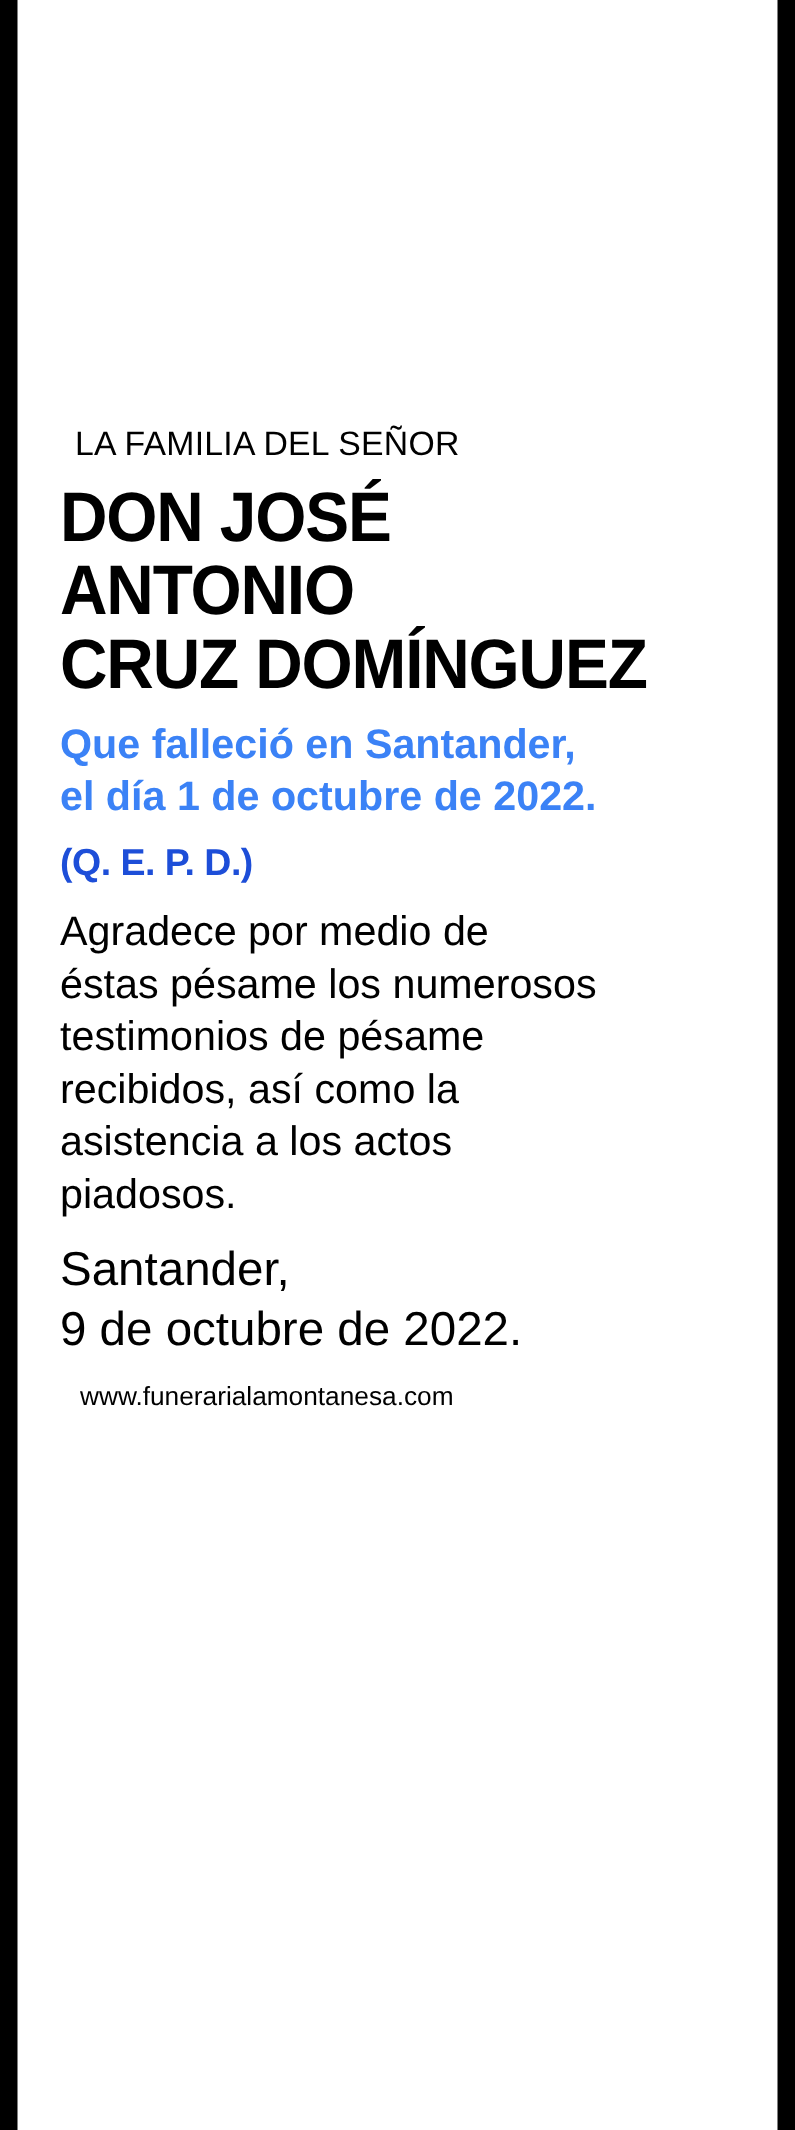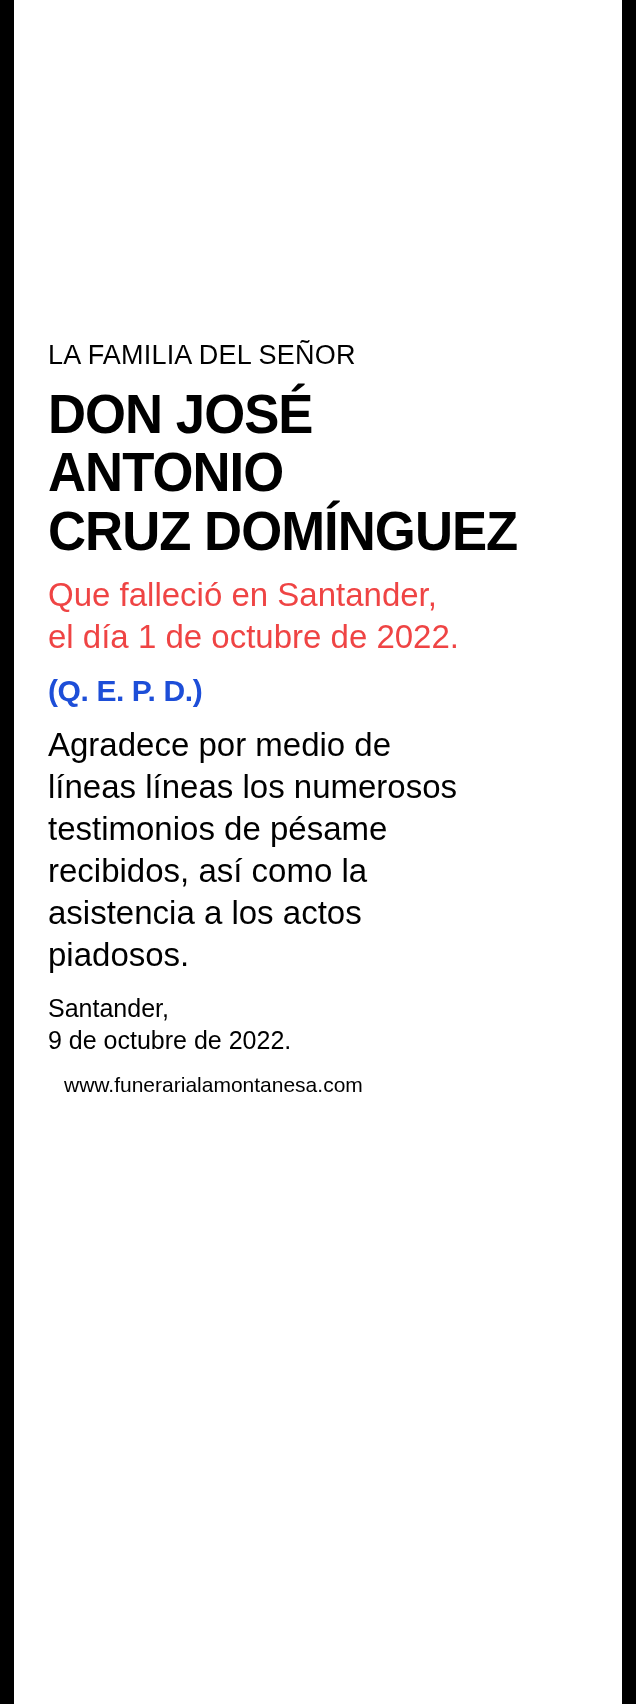--- a/index.html
+++ b/index.html
@@ -37,45 +37,45 @@
     top: 340px;
     width: 500px;
   }
 
   .kicker {
     font-family: "Liberation Sans", sans-serif;
     font-size: 27px;
     letter-spacing: 0.2px;
     color: #000000;
     line-height: 1.15;
-    margin: 0 0 14px 0;
+    margin: 0 0 14px 12px;
     font-weight: 400;
   }
 
   .deceased-name {
     font-family: "Liberation Sans", sans-serif;
     font-weight: 700;
     font-size: 56px;
     line-height: 1.04;
     letter-spacing: -1px;
     color: #000000;
     margin: 0 0 14px 0;
     transform: scaleX(0.94);
     transform-origin: left center;
     white-space: pre-line;
   }
 
   .body-line {
     font-family: "Liberation Sans", sans-serif;
     font-size: 33px;
     line-height: 1.28;
-    color: #ef4444;
+    color: #3b82f6;
     margin: 0 0 16px 0;
     white-space: pre-line;
-    font-weight: 400;
+    font-weight: 700;
   }
 
   .qepd {
     font-family: "Liberation Sans", sans-serif;
     font-size: 30px;
     font-weight: 700;
     color: #1d4ed8;
     margin: 0 0 16px 0;
     letter-spacing: -0.4px;
   }
@@ -85,21 +85,21 @@
     font-size: 33px;
     line-height: 1.27;
     color: #000000;
     margin: 0 0 16px 0;
     white-space: pre-line;
     font-weight: 400;
   }
 
   .place-date {
     font-family: "Liberation Sans", sans-serif;
-    font-size: 25px;
+    font-size: 38px;
     line-height: 1.28;
     color: #000000;
     margin: 0 0 8px 0;
     white-space: pre-line;
     font-weight: 400;
   }
 
   .website {
     font-family: "Liberation Sans", sans-serif;
     font-size: 21px;
@@ -123,21 +123,21 @@
     <h1 class="deceased-name">DON JOSÉ
 ANTONIO
 CRUZ DOMÍNGUEZ</h1>
 
     <p class="body-line">Que falleció en Santander,
 el día 1 de octubre de 2022.</p>
 
     <p class="qepd">(Q. E. P. D.)</p>
 
     <p class="paragraph">Agradece por medio de
-líneas líneas los numerosos
+éstas pésame los numerosos
 testimonios de pésame
 recibidos, así como la
 asistencia a los actos
 piadosos.</p>
 
     <p class="place-date">Santander,
 9 de octubre de 2022.</p>
 
     <p class="website">www.funerarialamontanesa.com</p>
   </div>

